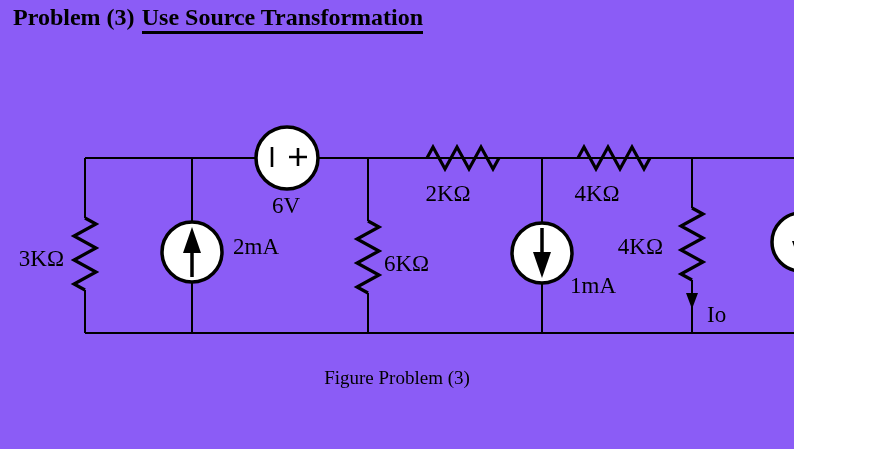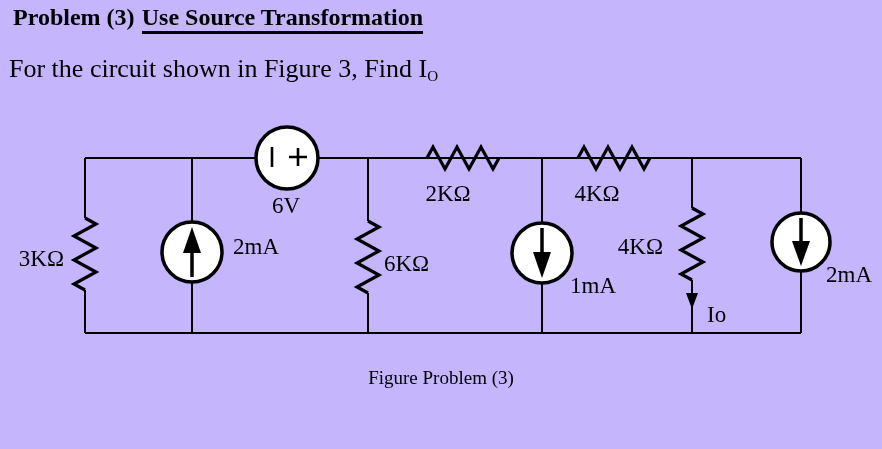--- a/index.html
+++ b/index.html
@@ -1,23 +1,24 @@
 <!DOCTYPE html>
 <html><head>
 <meta charset="utf-8">
 <style>
   html, body { margin: 0; padding: 0; background: #ffffff; }
   .page {
     position: relative;
-    width: 882px;
+    width: 774px;
     height: 449px;
-    background: #c4b5fd;
+    background: #8b5cf6;
     font-family: "Liberation Serif", serif;
     color: #000000;
     overflow: hidden;
+    padding-left: 20px;
   }
   .title {
     position: absolute;
     left: 13px;
     top: 4px;
     font-size: 24px;
     font-weight: bold;
     white-space: nowrap;
   }
   .title-prefix { margin-right: 0.30em; }
@@ -67,23 +68,20 @@
 </style>
 </head>
 <body>
 
 <div class="page">
 
   <div class="title">
     <span class="title-prefix">Problem (3)</span><span class="title-underlined">Use Source Transformation</span>
   </div>
 
-  <div class="subtitle">
-    <span>For the circuit shown in Figure 3, Find I</span><sub>O</sub>
-  </div>
 
   <svg class="circuit" viewBox="0 0 882 449" xmlns="http://www.w3.org/2000/svg">
 
     <g>
       <path class="wire" d="M85,158 H801"></path>
       <path class="wire" d="M85,333 H801"></path>
       <path class="wire" d="M85,158 V218 M85,290 V333"></path>
       <path class="wire" d="M192,158 V333"></path>
       <path class="wire" d="M368,158 V221 M368,293 V333"></path>
       <path class="wire" d="M542,158 V333"></path>

